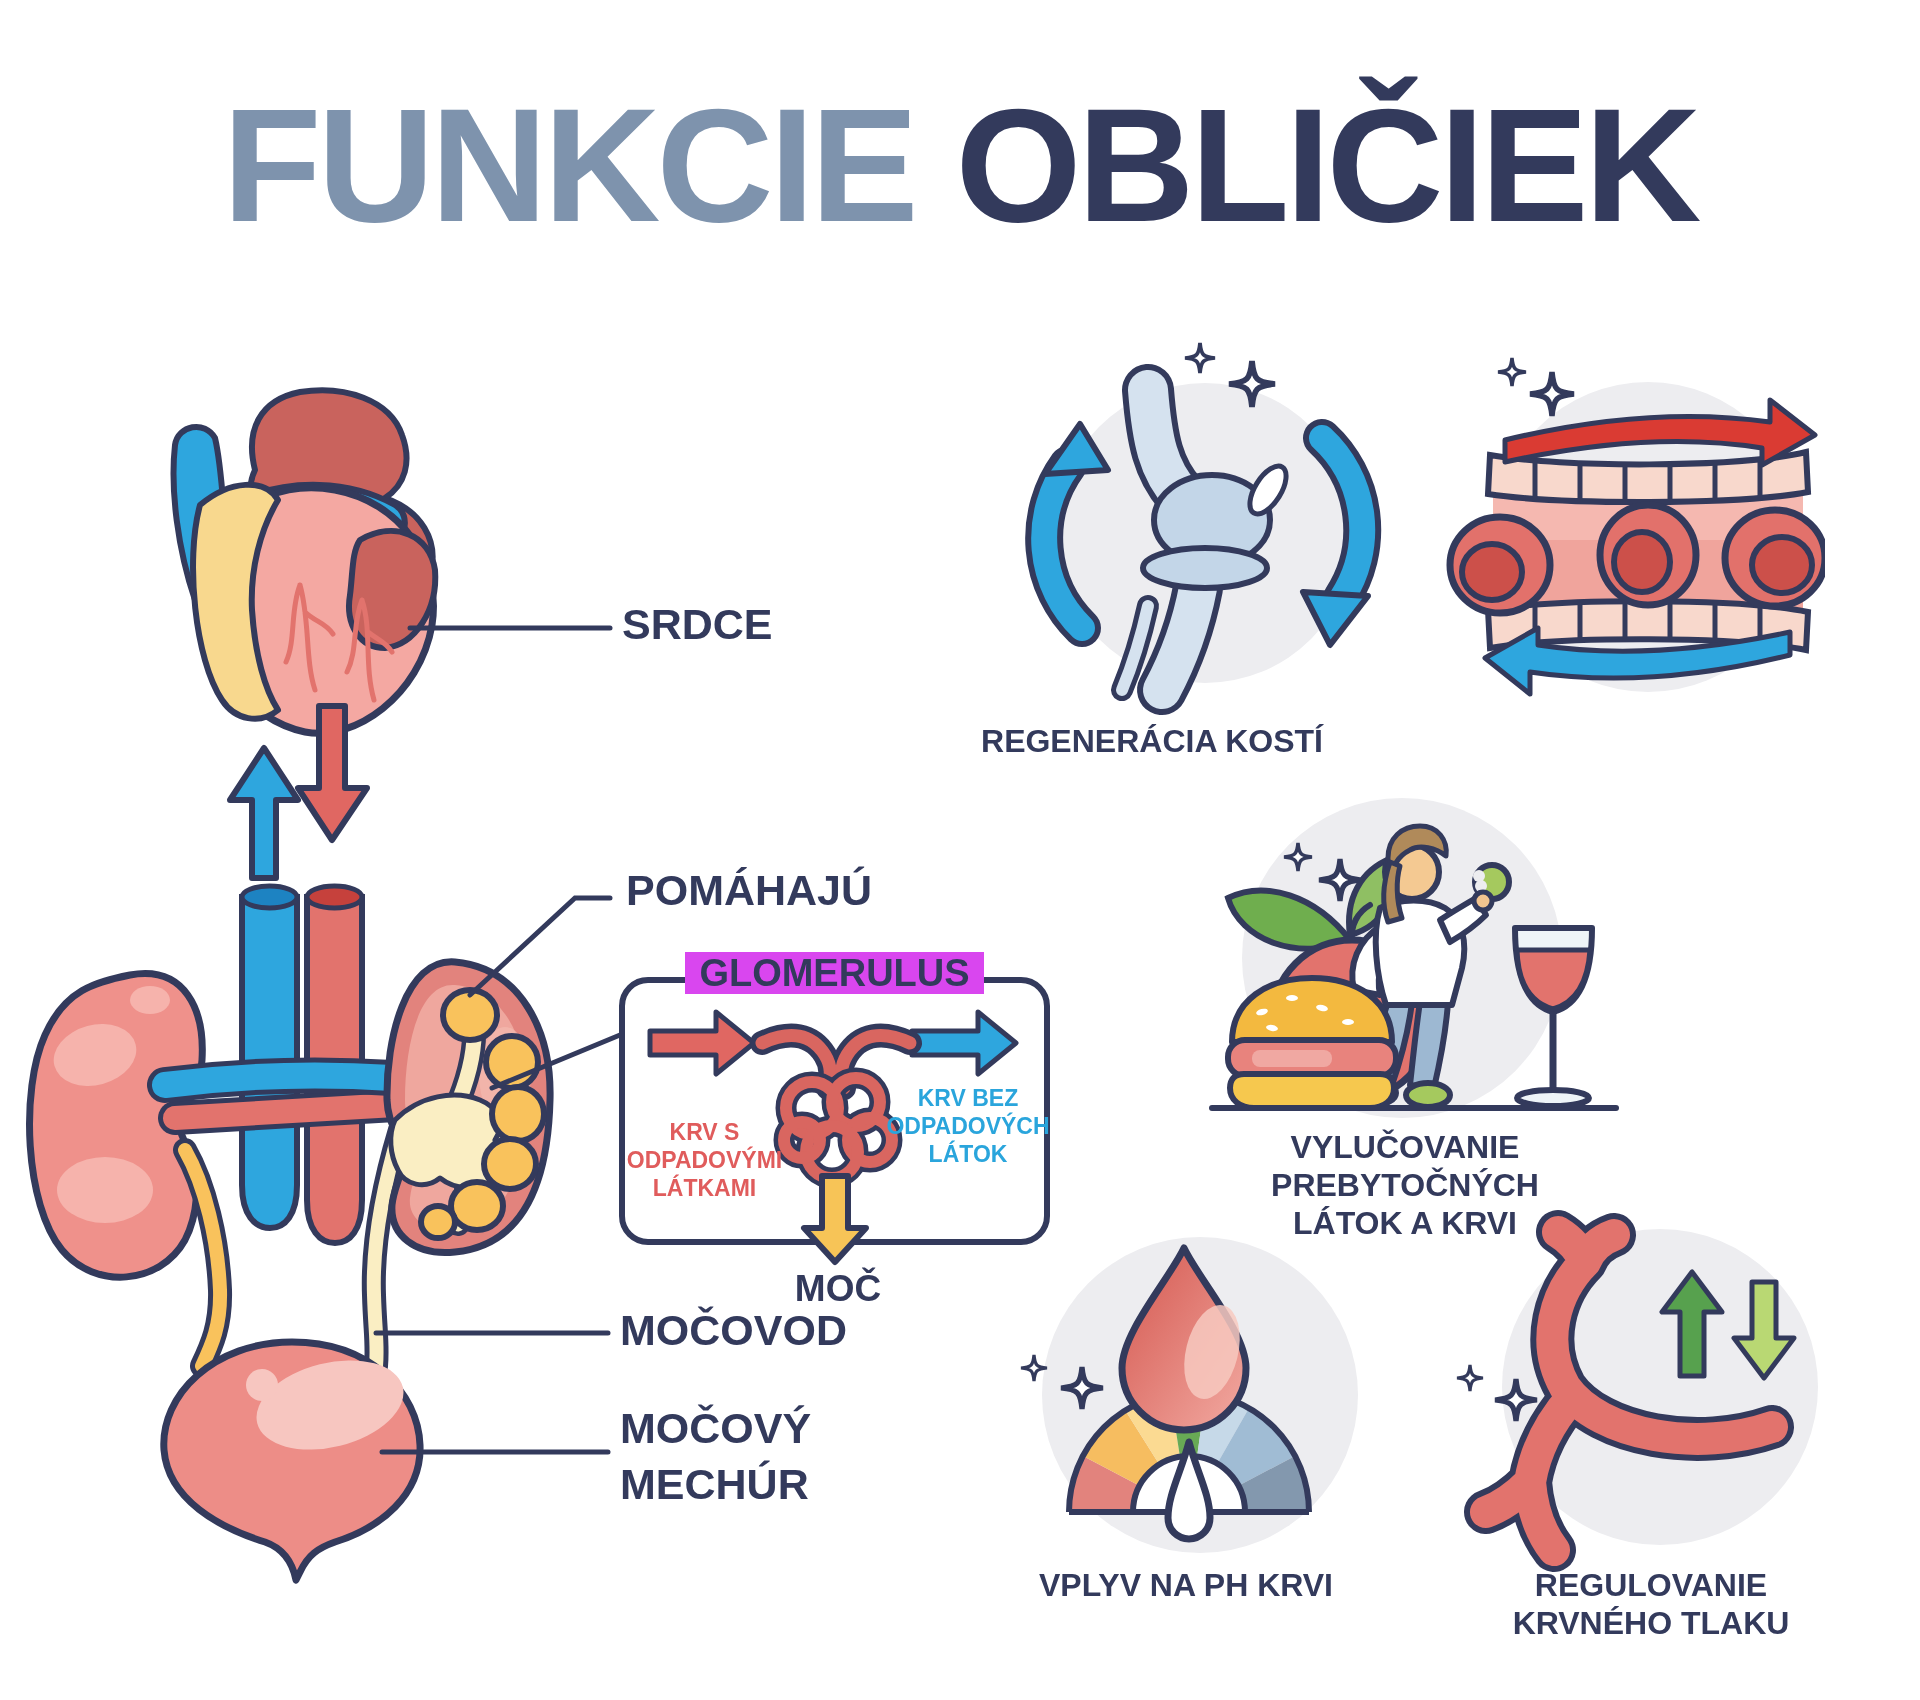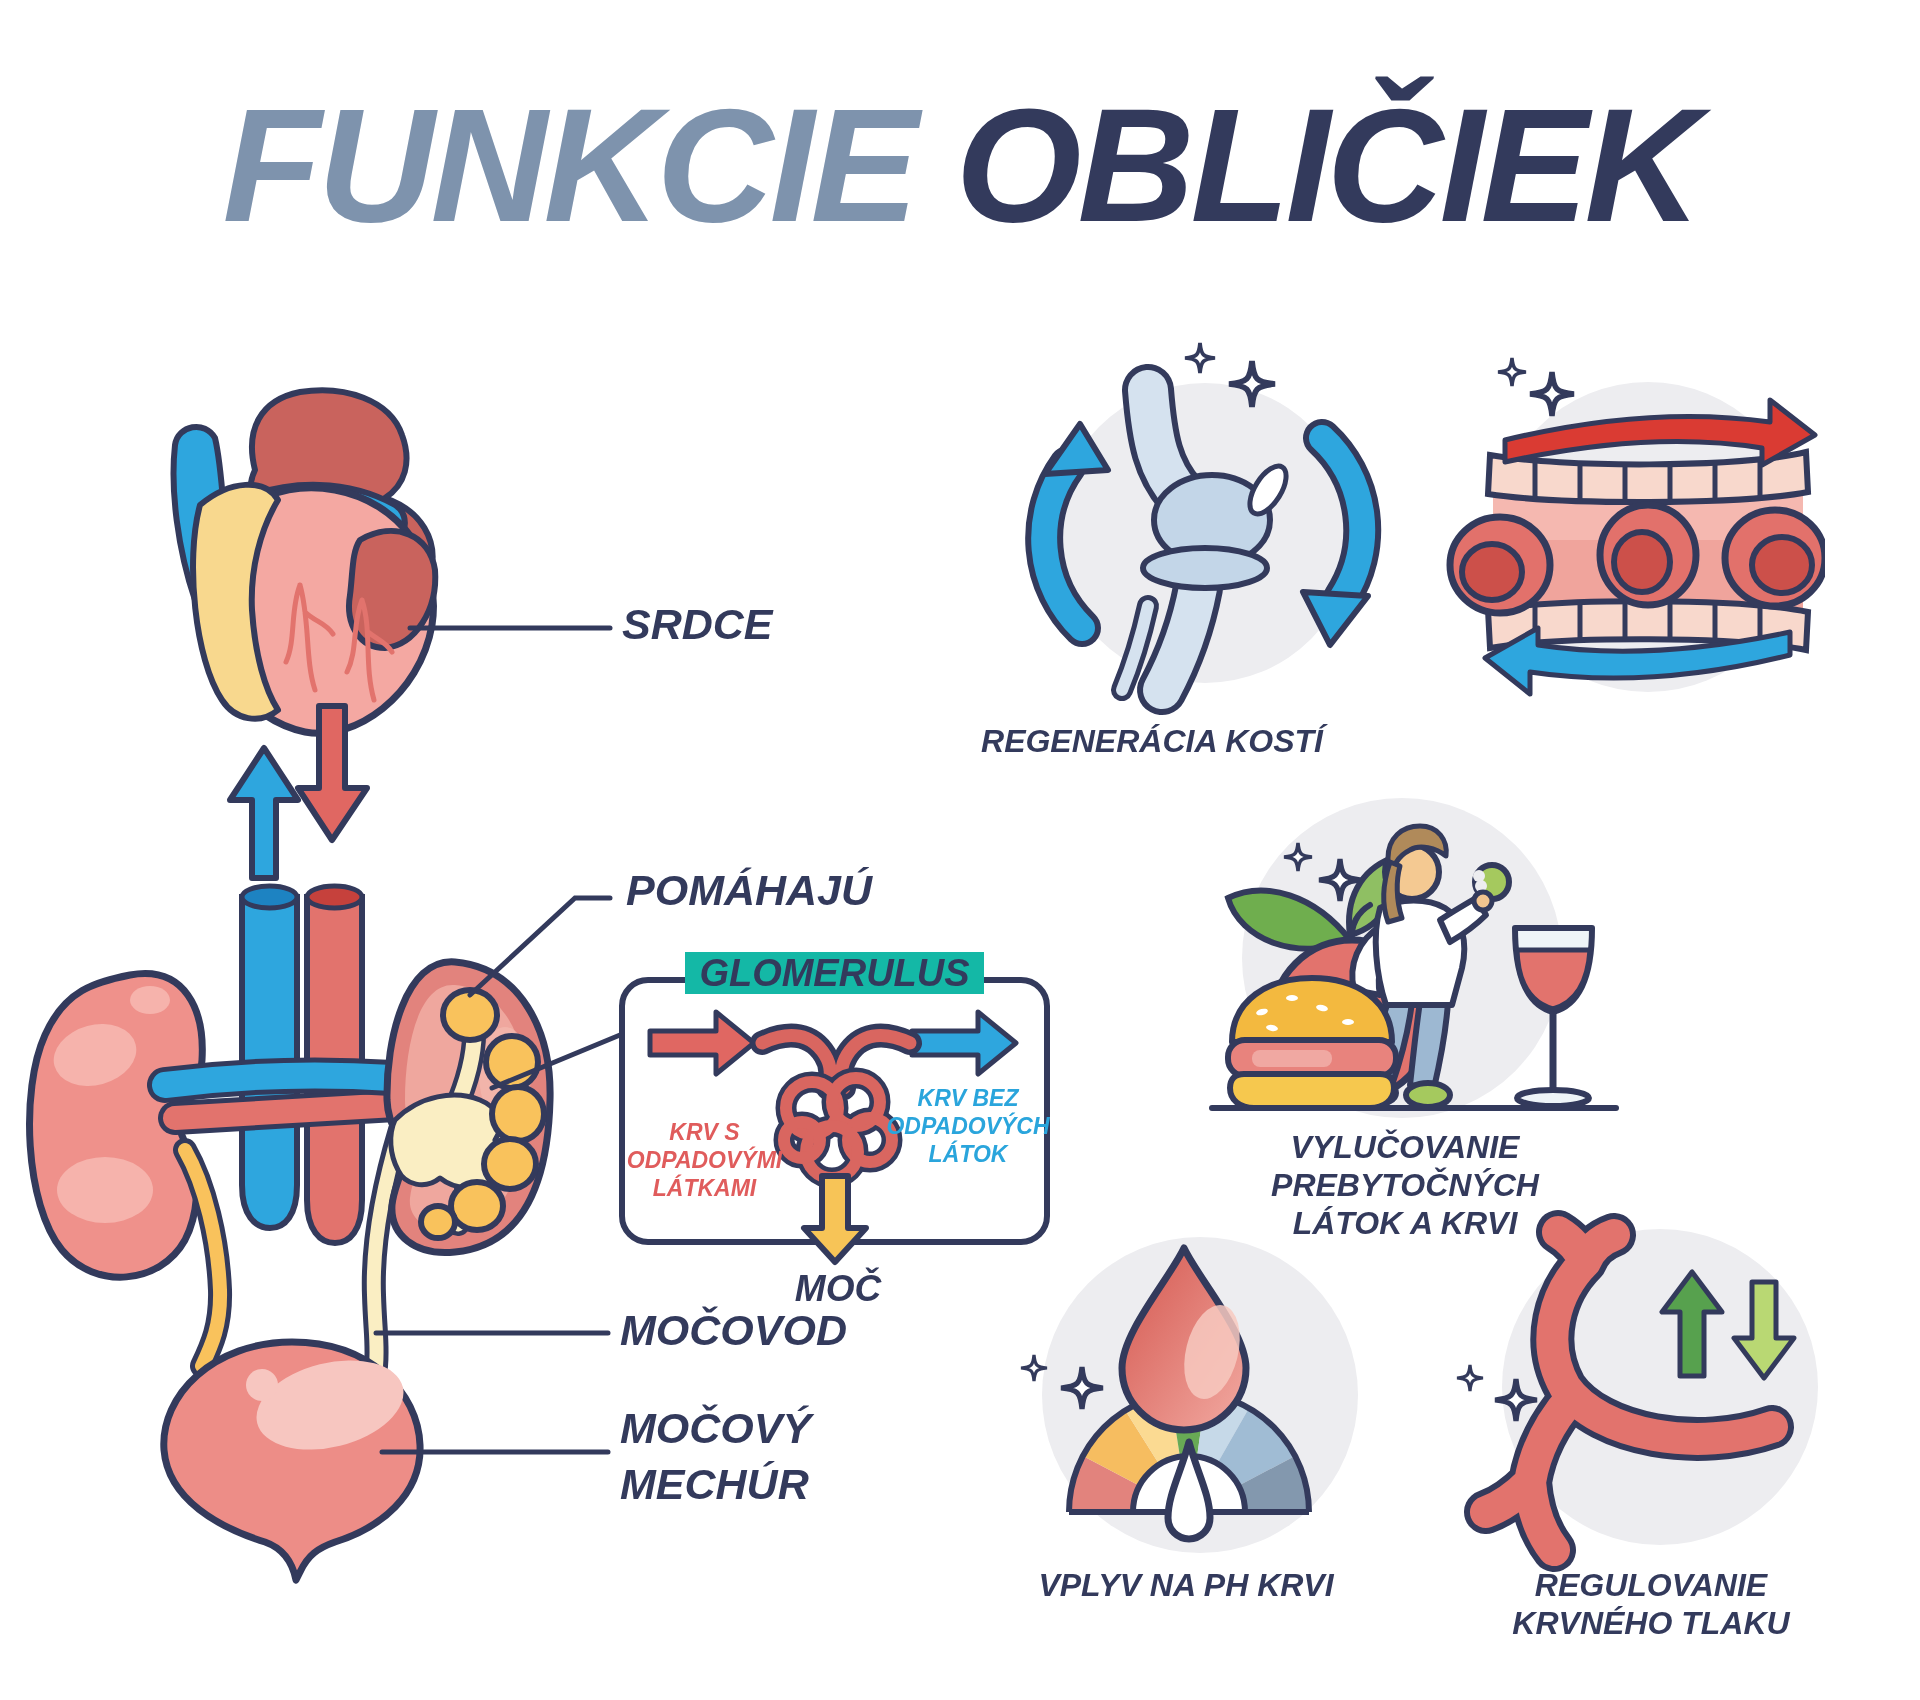--- a/index.html
+++ b/index.html
@@ -1,27 +1,27 @@
 <!DOCTYPE html>
 <html><head>
 <meta charset="utf-8">
 <style>
   html,body{margin:0;padding:0;background:#ffffff;}
   #stage{position:relative;width:1825px;height:1700px;background:#ffffff;overflow:hidden;
-         font-family:"Liberation Sans","DejaVu Sans",sans-serif;font-style:italic;}
+         font-family:"Liberation Sans","DejaVu Sans",sans-serif;}
   svg{position:absolute;left:0;top:0;}
   .ttl{position:absolute;top:72px;left:0;width:1920px;text-align:center;
        font-size:162px;font-weight:bold;letter-spacing:-4px;white-space:nowrap;}
   .ttl .t1{color:#7e93ad;} .ttl .t2{color:#333a5c;}
   .lbl{position:absolute;font-weight:bold;color:#333a5c;white-space:nowrap;}
   .lbl.big{font-size:43px;}
   .cap{position:absolute;font-weight:bold;color:#333a5c;font-size:32px;line-height:38px;
        text-align:center;}
   .glm-wrap{position:absolute;left:622px;top:952px;width:425px;text-align:center;}
-  .glm-wrap span{background:#14b8a6;padding:0 14px;font-size:38px;font-weight:bold;color:#333a5c;}
+  .glm-wrap span{background:#d946ef;padding:0 14px;font-size:38px;font-weight:bold;color:#333a5c;}
   .krv{position:absolute;font-weight:bold;font-size:23px;line-height:28px;text-align:center;}
   .krv.red{color:#e05c5c;} .krv.blue{color:#2aa5dc;}
   .moc{position:absolute;font-weight:bold;font-size:37px;color:#333a5c;}
 </style>
 </head>
 <body>
 
 <div id="stage">
 
 <svg width="1920" height="1700" viewBox="0 0 1920 1700">

